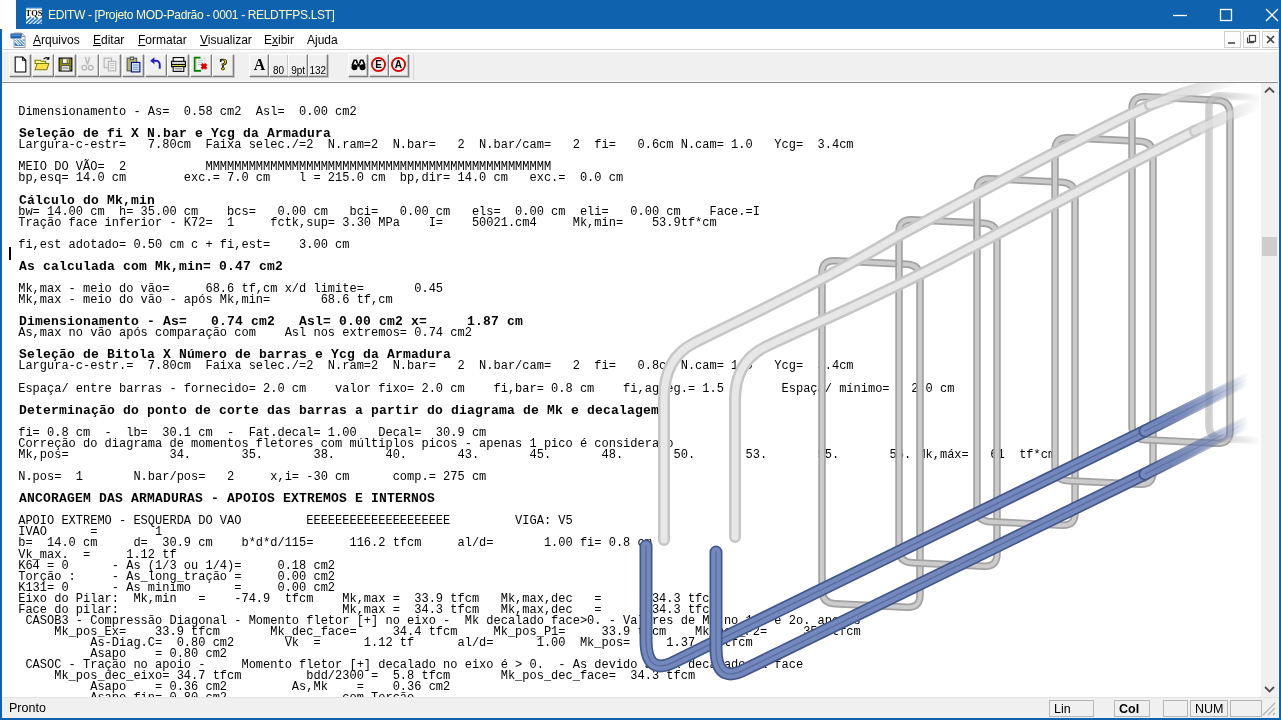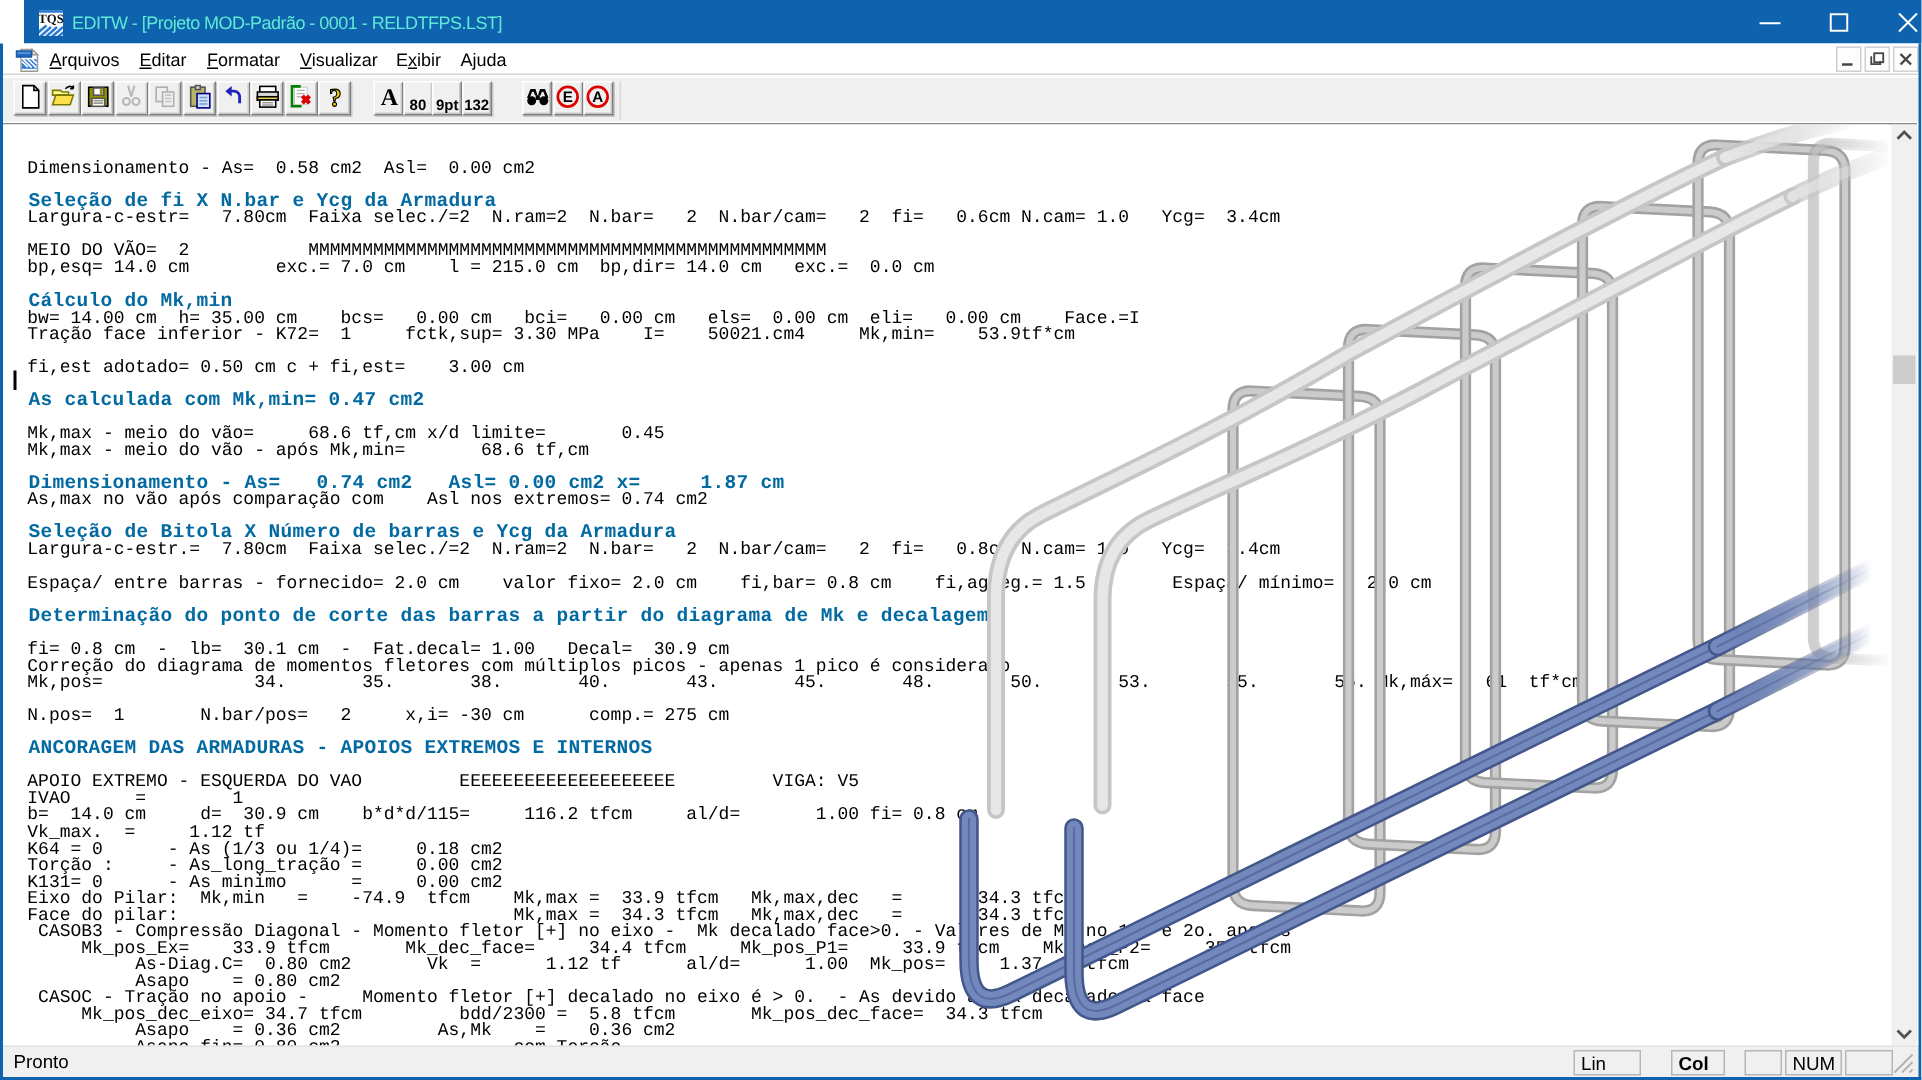--- a/index.html
+++ b/index.html
@@ -1,33 +1,33 @@
 <!DOCTYPE html>
 <html><head><meta charset="utf-8"><style>
 * { margin:0; padding:0; box-sizing:border-box; }
 html,body { width:1281px; height:720px; overflow:hidden; font-family:"Liberation Sans",sans-serif; background:#fff; }
 #win { position:relative; width:1281px; height:720px; background:#fff; }
 #titlebar { position:absolute; left:16px; top:0; width:1281px; height:29px; background:#0f63ae; }
-#title { position:absolute; left:32px; top:7.5px; color:#5eead4; font-size:12px; letter-spacing:-0.35px;}
+#title { position:absolute; left:32px; top:7.5px; color:#fef9c3; font-size:12px; letter-spacing:-0.35px;}
 #tqsicon { position:absolute; left:10px; top:7px; }
 .wbtn { position:absolute; top:0; width:46px; height:29px; }
 #borders { position:absolute; left:0; top:29px; width:1281px; height:691px; border-left:2px solid #0f63ae; border-right:2px solid #0f63ae; border-bottom:2px solid #0f63ae; pointer-events:none; z-index:50;}
 #menubar { position:absolute; left:2px; top:29px; width:1277px; height:21px; background:#fff; border-bottom:1px solid #d5d5d5;padding-left:12px;}
 .mi { position:absolute; top:4px; font-size:12px; color:#000; }
 #docicon { position:absolute; left:8px; top:1px; }
 .mdib { position:absolute; top:2px; width:17px; height:17px; border:1px solid #d0d0d0; background:#fdfdfd; }
 #toolbar { position:absolute; left:2px; top:51px; width:1277px; height:30px; background:#f0f0f0; border-top:1px solid #fff; }
 #tbinner { position:absolute; left:0; top:2px; width:412px; height:26px; border-right:1px solid #d8d8d8; }
 .tbb { position:absolute; top:2px; width:22px; height:23px; background:#f0f0f0; border:1px solid; border-color:#fff #7d7d7d #7d7d7d #fff; box-shadow:inset -1px -1px 0 #c9c9c9, 1px 1px 0 #c9c9c9; text-align:center; padding-top:1px;}
-.tbt { font-size:10px; font-weight:bold; font-family:"Liberation Sans"; position:relative; top:4px;}
+.tbt { font-size:10px; font-weight:normal; font-family:"Liberation Sans"; position:relative; top:4px;}
 #textarea { position:absolute; left:2px; top:83px; width:1257px; height:614px; background:#fff; }
 #talineh { position:absolute; left:2px; top:82px; width:1276px; height:1px; background:#8b8b8b; }
 #talinev { position:absolute; left:2px; top:83px; width:1px; height:614px; background:#a8a8a8; }
 #thetext { position:absolute; left:9px; top:24px; font-family:Liberation Mono, monospace; font-size:12px; line-height:11.07px; white-space:pre; color:#000; letter-spacing:0;}
-#thetext b { color:#0369a1; font-size:13px; letter-spacing:0.2px; line-height:9px; }
+#thetext b { color:#000000; font-size:13px; letter-spacing:0.2px; line-height:9px; }
 #caret { position:absolute; left:7px; top:164px; width:2px; height:13px; background:#000; }
 #scrollbar { position:absolute; left:1261px; top:83px; width:17px; height:614px; background:#f0f0f0; }
 #sthumb { position:absolute; left:1262px; top:237px; width:15px; height:19px; background:#cdcdcd; }
 #statusbar { position:absolute; left:2px; top:697px; width:1277px; height:21px; background:#f0f0f0; border-top:1px solid #e3e3e3; font-size:12.5px; color:#000;}
 .sp { position:absolute; top:2px; height:17px; border:1px solid #b6b6b6; padding:1px 4px; }
 </style></head><body>
 <div id="win">
   <div id="titlebar">
     <span id="tqsicon"><svg width="16" height="17" viewBox="0 0 16 17">
           <rect x="0" y="0" width="16" height="17" fill="#fff"></rect>

